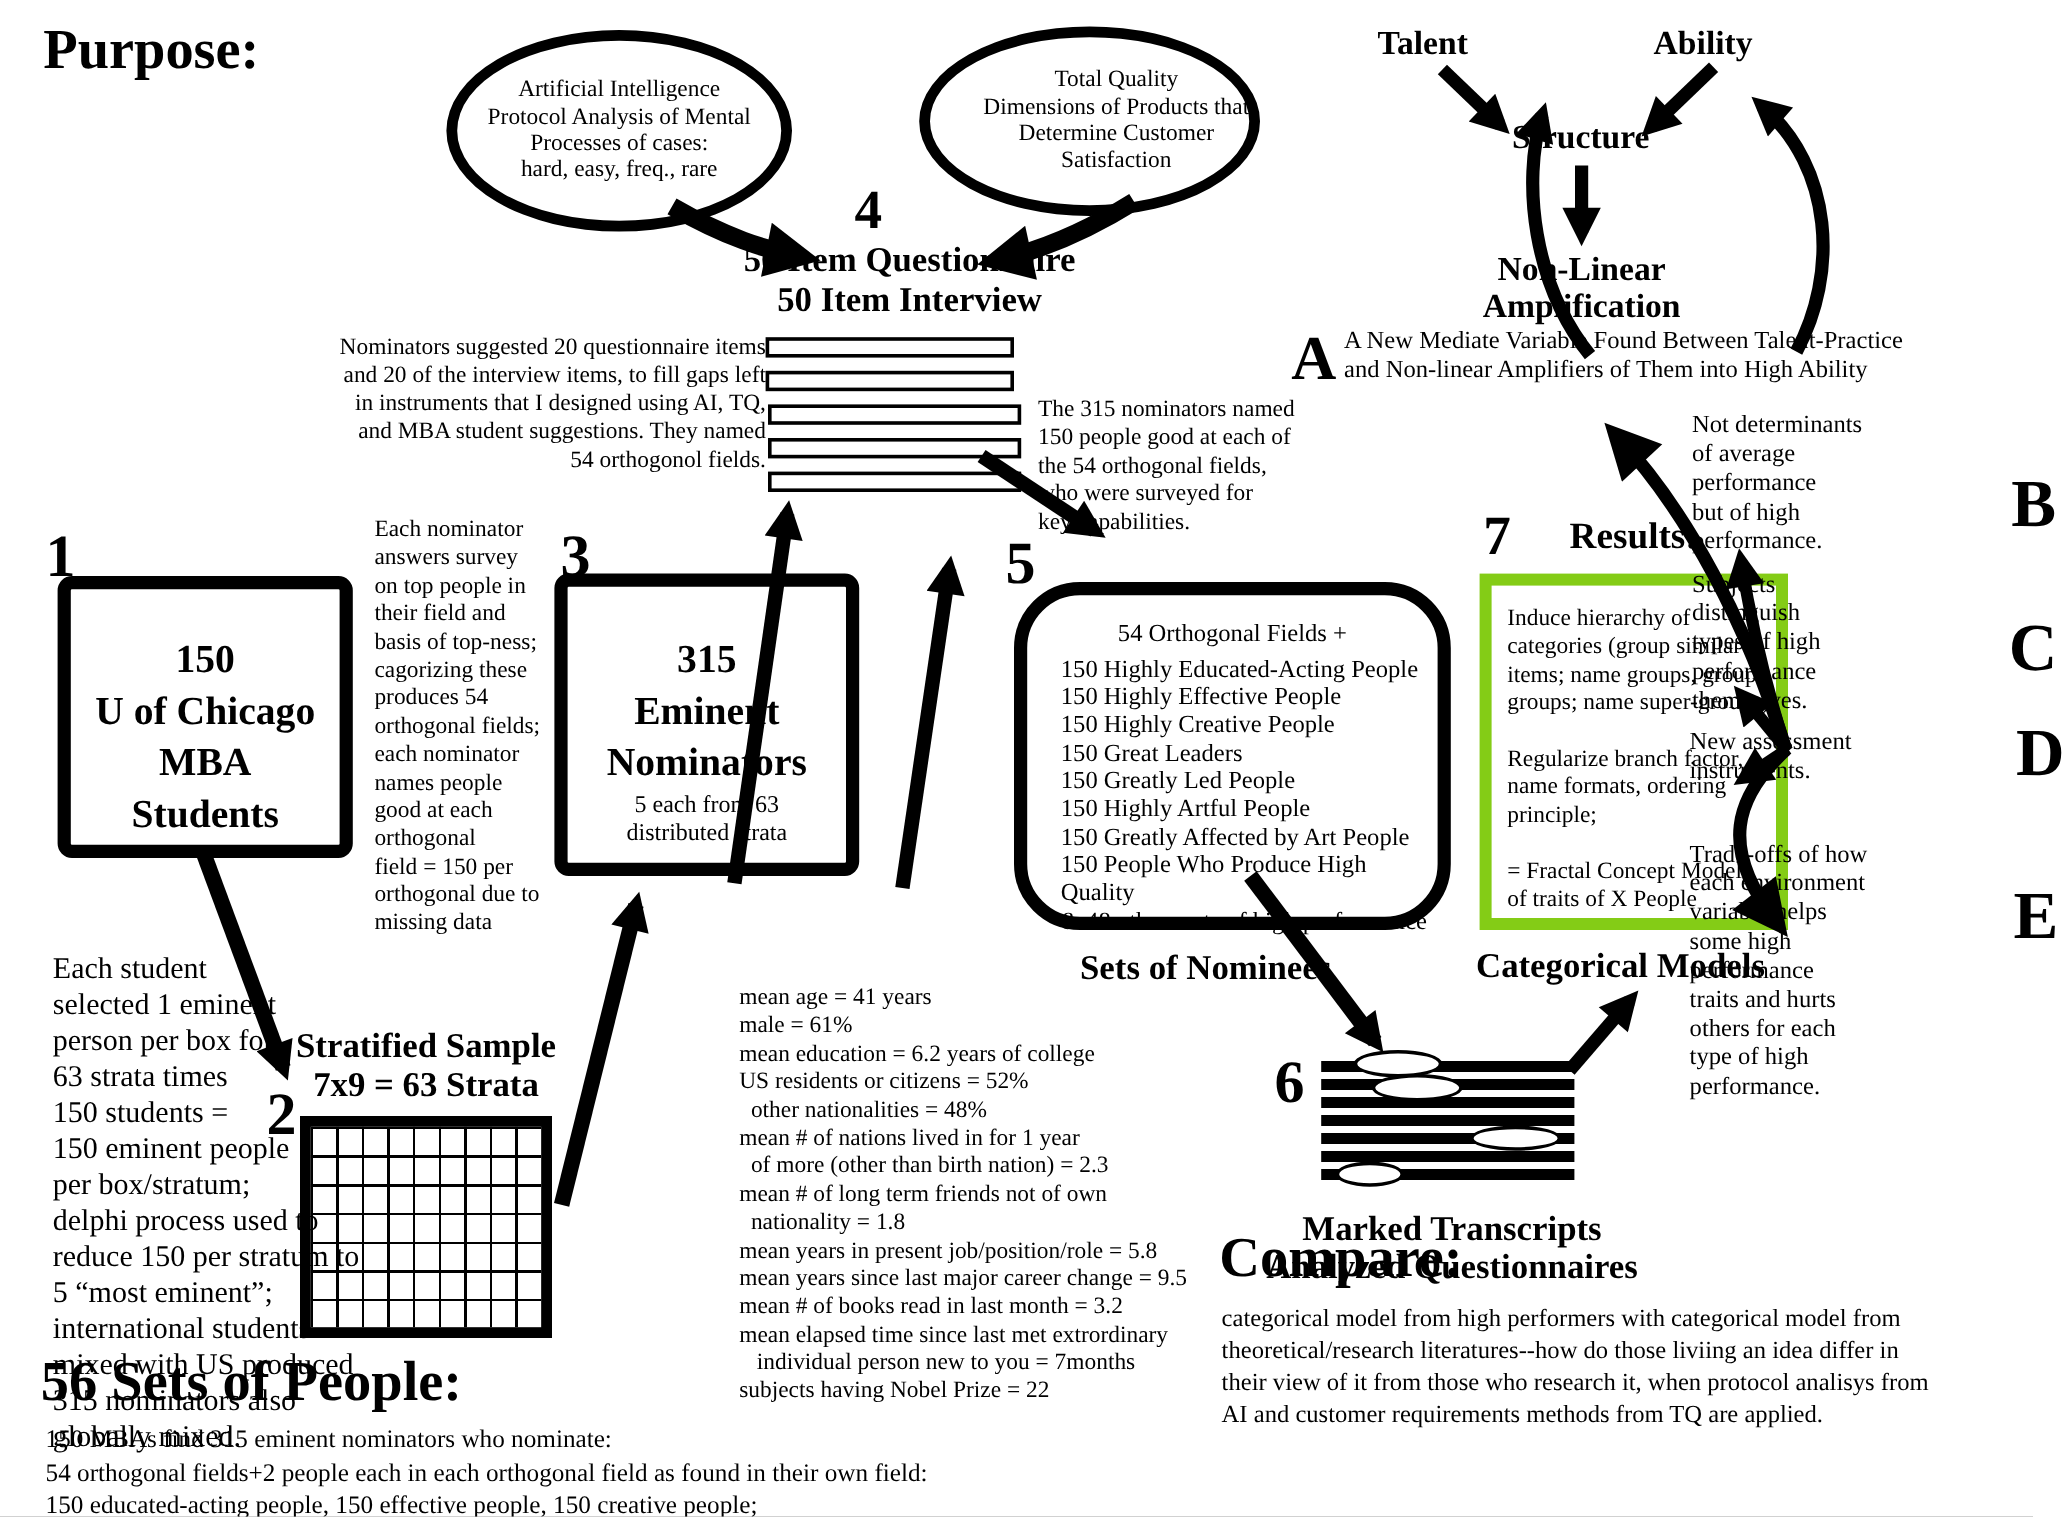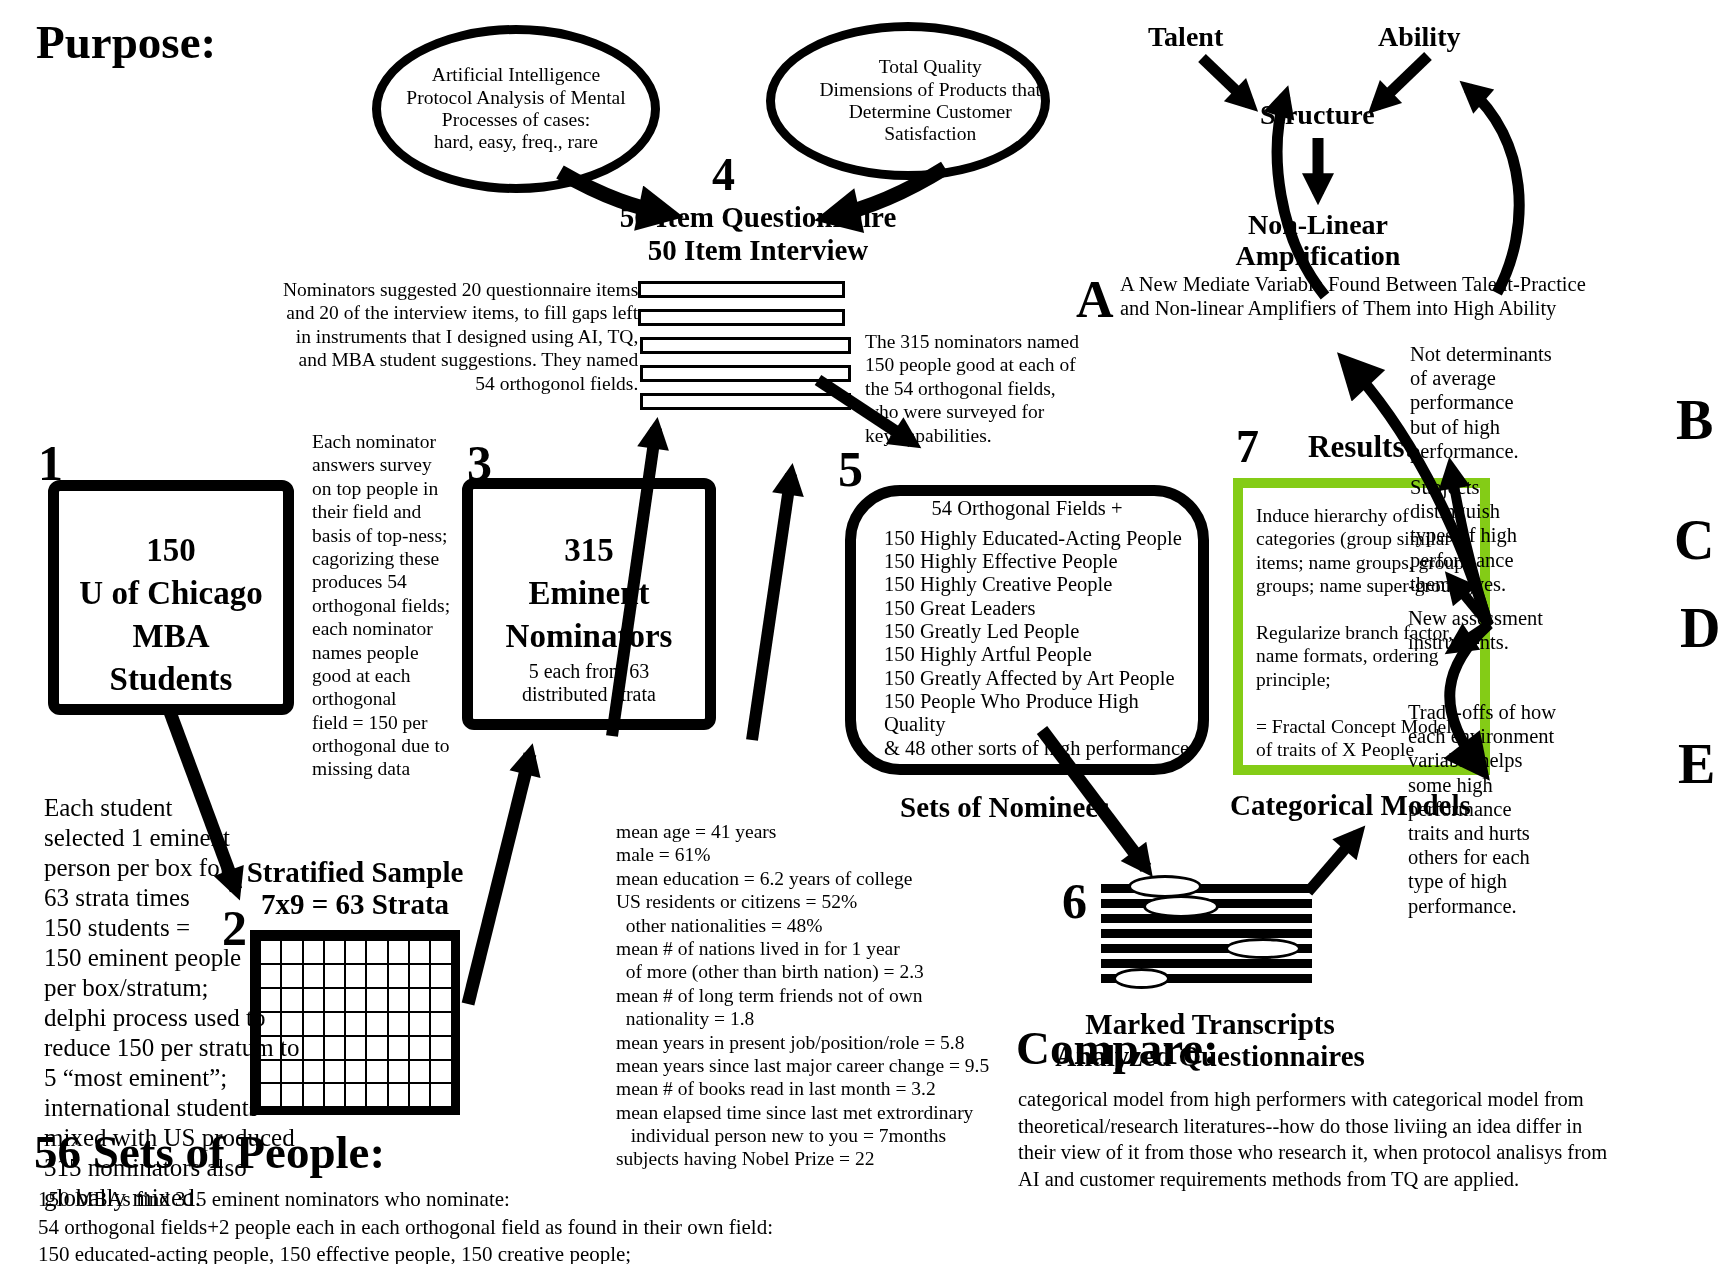--- a/index.html
+++ b/index.html
@@ -130,21 +130,21 @@
   <div class="rbox lay" style="left:462px;top:478px;width:254px;height:252px;">
     <div class="t b ctr" style="position:static;padding-top:40px;font-size:33px;line-height:1.3;">315
 Eminent
 Nominators</div>
     <div class="t ctr" style="position:static;padding-top:2px;font-size:20px;line-height:1.15;">5 each from 63
 distributed strata</div>
   </div>
 
   <div class="num lay" style="left:838px;top:444px;">5</div>
   <div class="rbox lay" style="left:845px;top:485px;width:364px;height:290px;border-radius:55px;">
-    <div class="t ctr" style="position:static;font-size:20.5px;">54 Orthogonal Fields +</div>
+    <div class="t ctr" style="position:static;padding-top:20px;font-size:20.5px;">54 Orthogonal Fields +</div>
     <div class="t" style="position:static;padding:6px 0 0 28px;font-size:20.5px;line-height:1.14;">150 Highly Educated-Acting People
 150 Highly Effective People
 150 Highly Creative People
 150 Great Leaders
 150 Greatly Led People
 150 Highly Artful People
 150 Greatly Affected by Art People
 150 People Who Produce High Quality
 &amp; 48 other sorts of high performance</div>
   </div>

